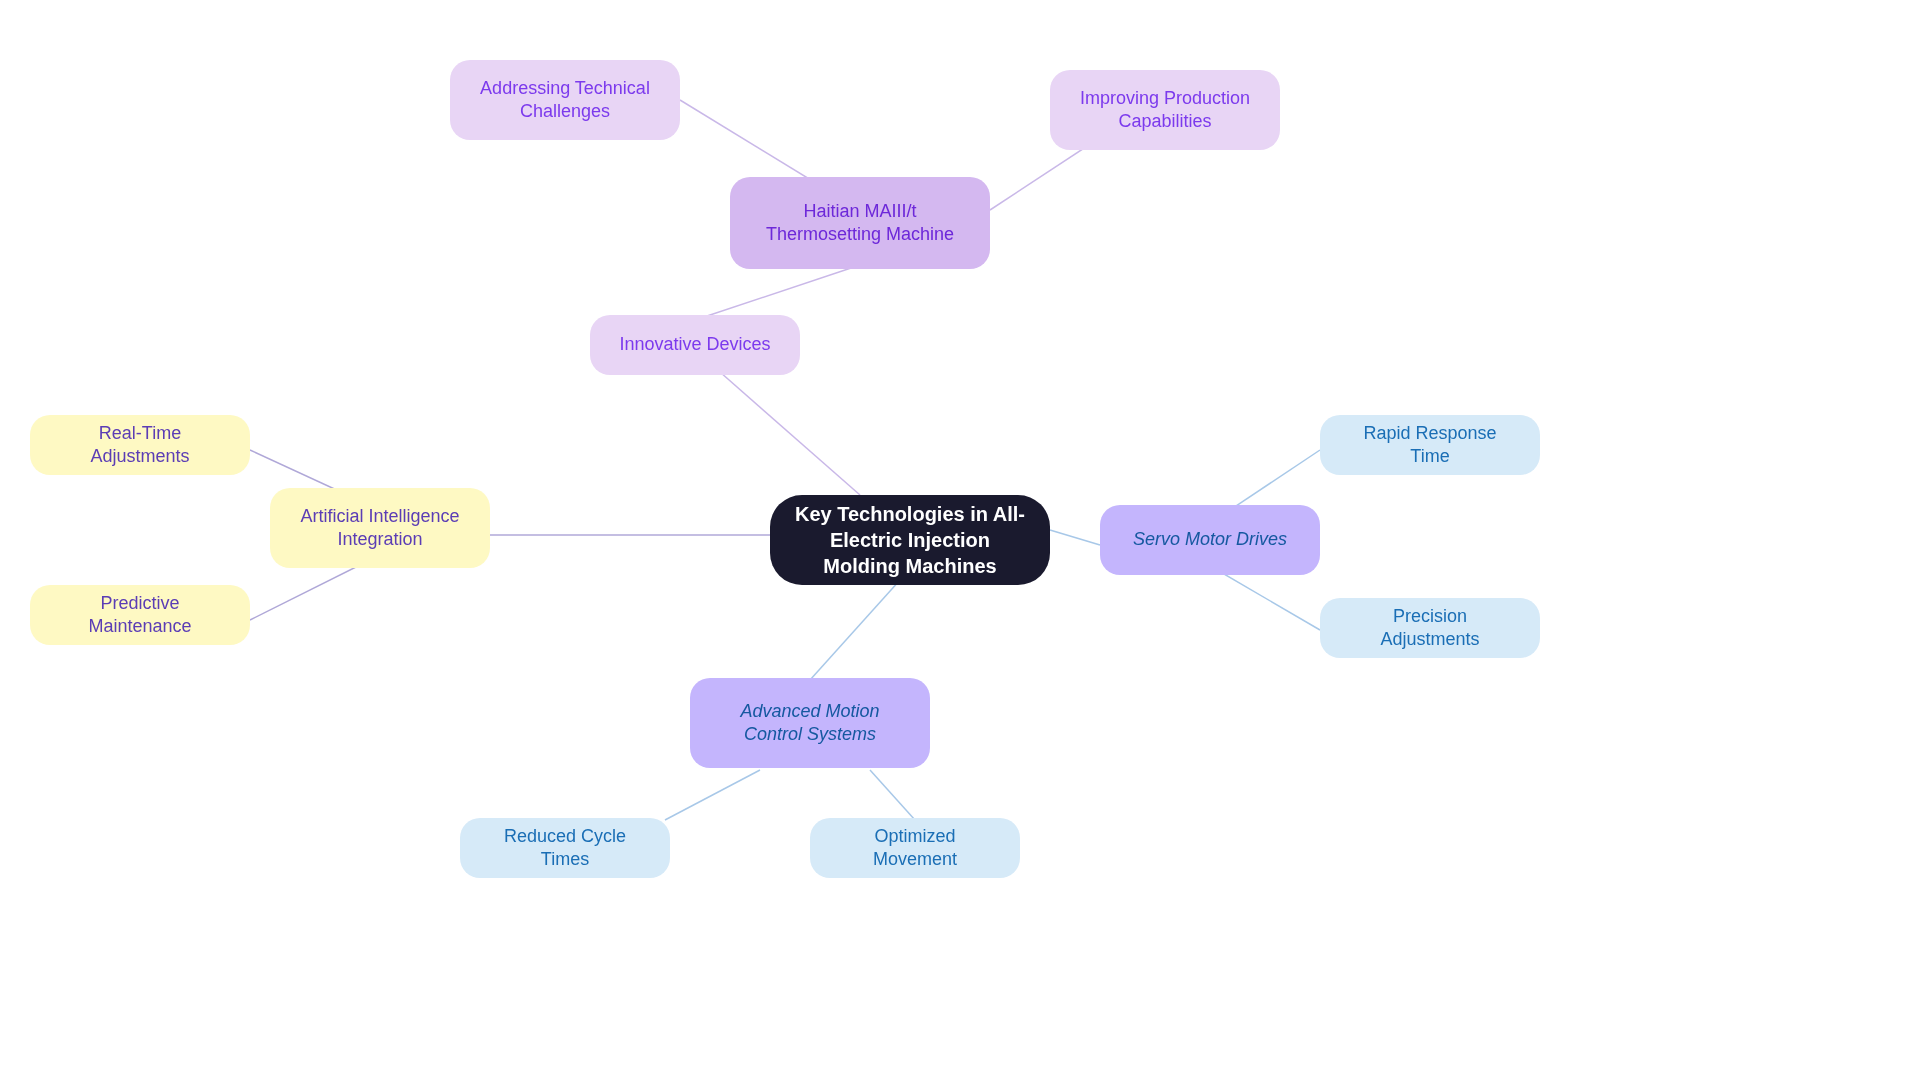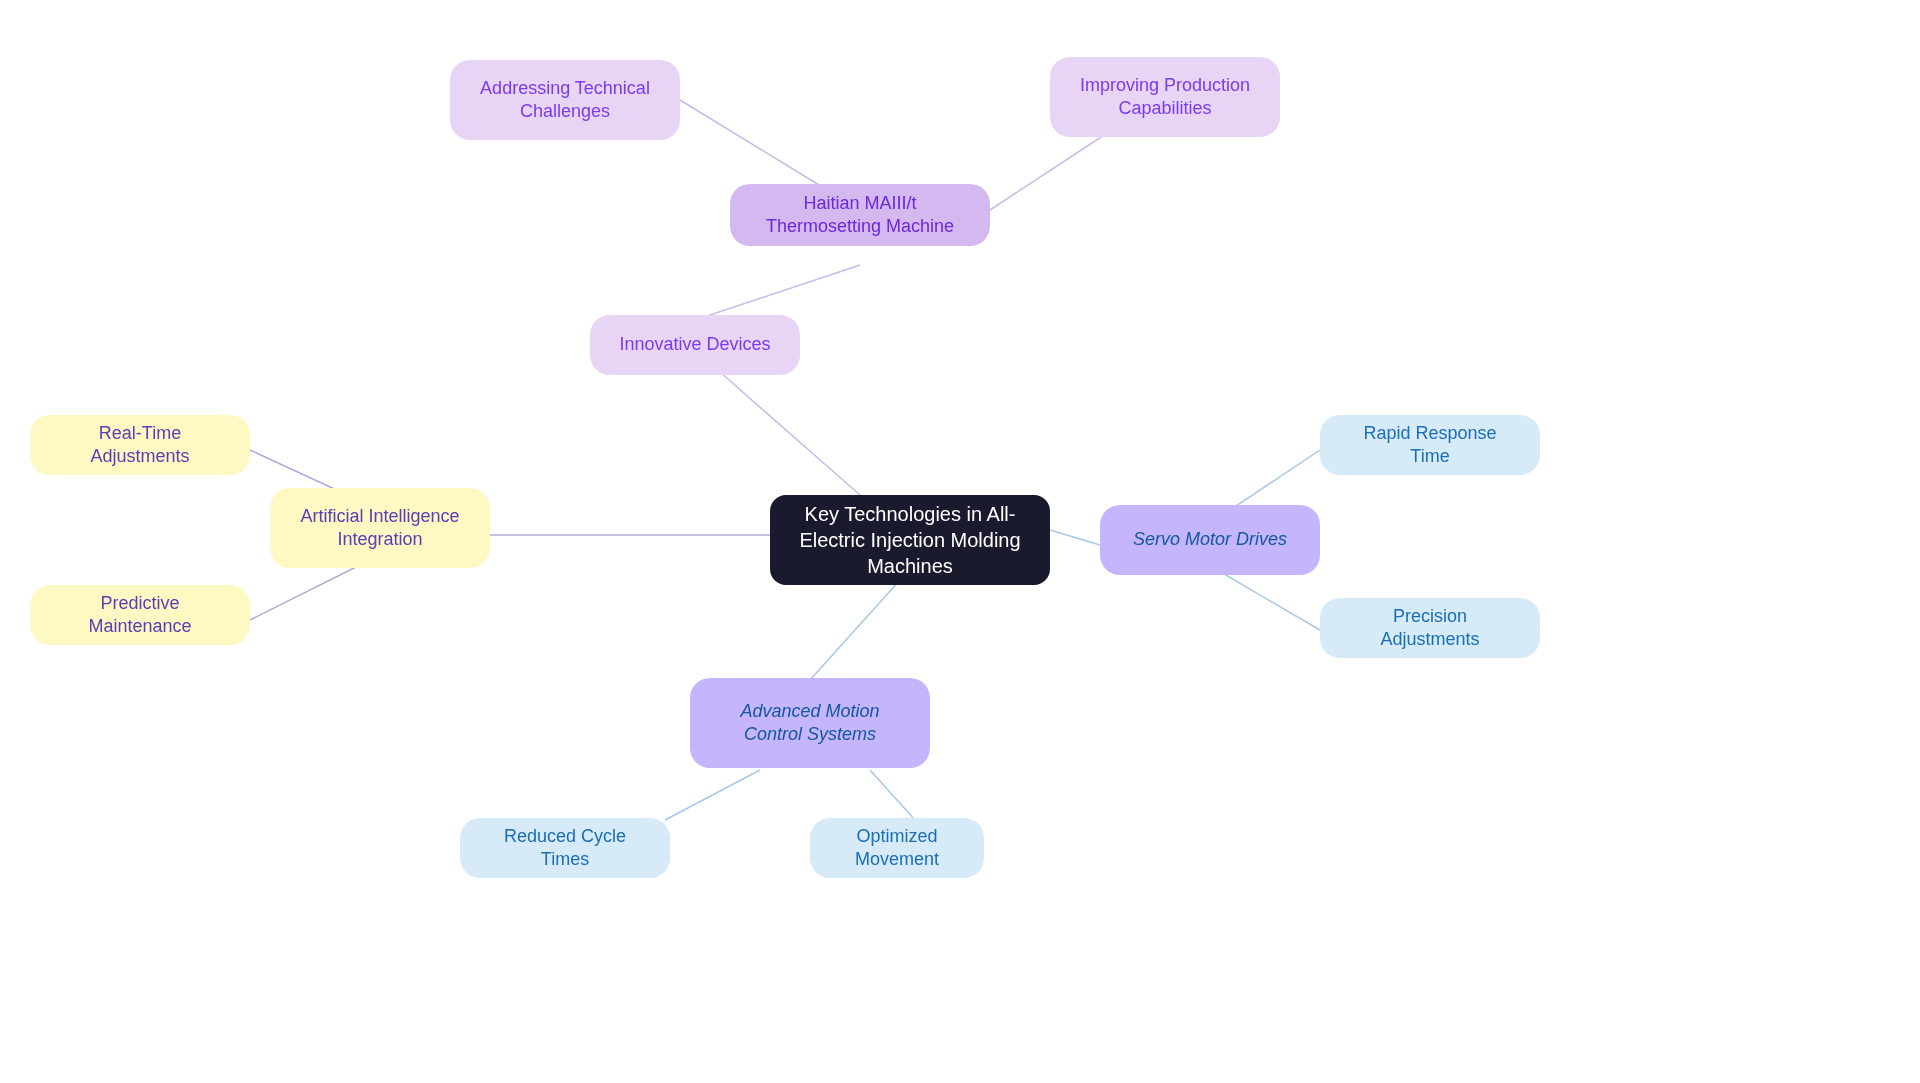--- a/index.html
+++ b/index.html
@@ -29,22 +29,22 @@
       font-size: 18px;
       font-weight: 500;
       z-index: 1;
       padding: 16px 22px;
       line-height: 1.3;
     }
     .node-center {
       background: #1a1a2e;
       color: #ffffff;
       font-size: 20px;
-      font-weight: 400;
-      border-radius: 16px;
+      font-weight: 700;
+      border-radius: 32px;
       width: 280px;
       height: 90px;
     }
     .node-purple {
       background: #e8d5f5;
       color: #7c3aed;
       border: none;
     }
     .node-purple-mid {
       background: #d4b8f0;
@@ -94,29 +94,29 @@
 
   <line x1="1200" y1="530" x2="1320" y2="450" stroke="#a8c8e8" stroke-width="1.5"></line>
 
   <line x1="1200" y1="560" x2="1320" y2="630" stroke="#a8c8e8" stroke-width="1.5"></line>
 </svg>
 
 <div class="node node-center" style="left:770px; top:495px; width:280px; height:90px;">
   <span>Key Technologies in All-Electric Injection Molding Machines</span>
 </div>
 
-<div class="node node-purple-mid" style="left:730px; top:184px; width:260px; height:62px;">
+<div class="node node-purple-mid" style="left:730px; top:177px; width:260px; height:92px;">
   <span>Haitian MAIII/t Thermosetting Machine</span>
 </div>
 
 <div class="node node-purple" style="left:450px; top:60px; width:230px; height:80px;">
   <span>Addressing Technical Challenges</span>
 </div>
 
-<div class="node node-purple" style="left:1050px; top:57px; width:230px; height:80px;justify-content:flex-end;">
+<div class="node node-purple" style="left:1050px; top:70px; width:230px; height:80px;justify-content:flex-end;">
   <span>Improving Production Capabilities</span>
 </div>
 
 <div class="node node-purple" style="left:590px; top:315px; width:210px; height:60px;">
   <span>Innovative Devices</span>
 </div>
 
 <div class="node node-lavender" style="left:270px; top:488px; width:220px; height:80px;">
   <span>Artificial Intelligence Integration</span>
 </div>
@@ -130,21 +130,21 @@
 </div>
 
 <div class="node node-blue-mid" style="left:690px; top:678px; width:240px; height:90px;">
   <span>Advanced Motion Control Systems</span>
 </div>
 
 <div class="node node-blue" style="left:460px; top:818px; width:210px; height:60px;justify-content:center;">
   <span>Reduced Cycle Times</span>
 </div>
 
-<div class="node node-blue" style="left:810px; top:818px; width:174px; height:60px;">
+<div class="node node-blue" style="left:810px; top:818px; width:210px; height:60px;">
   <span>Optimized Movement</span>
 </div>
 
 <div class="node node-blue-mid" style="left:1100px; top:505px; width:220px; height:70px;">
   <span>Servo Motor Drives</span>
 </div>
 
 <div class="node node-blue" style="left:1320px; top:415px; width:220px; height:60px;">
   <span>Rapid Response Time</span>
 </div>

